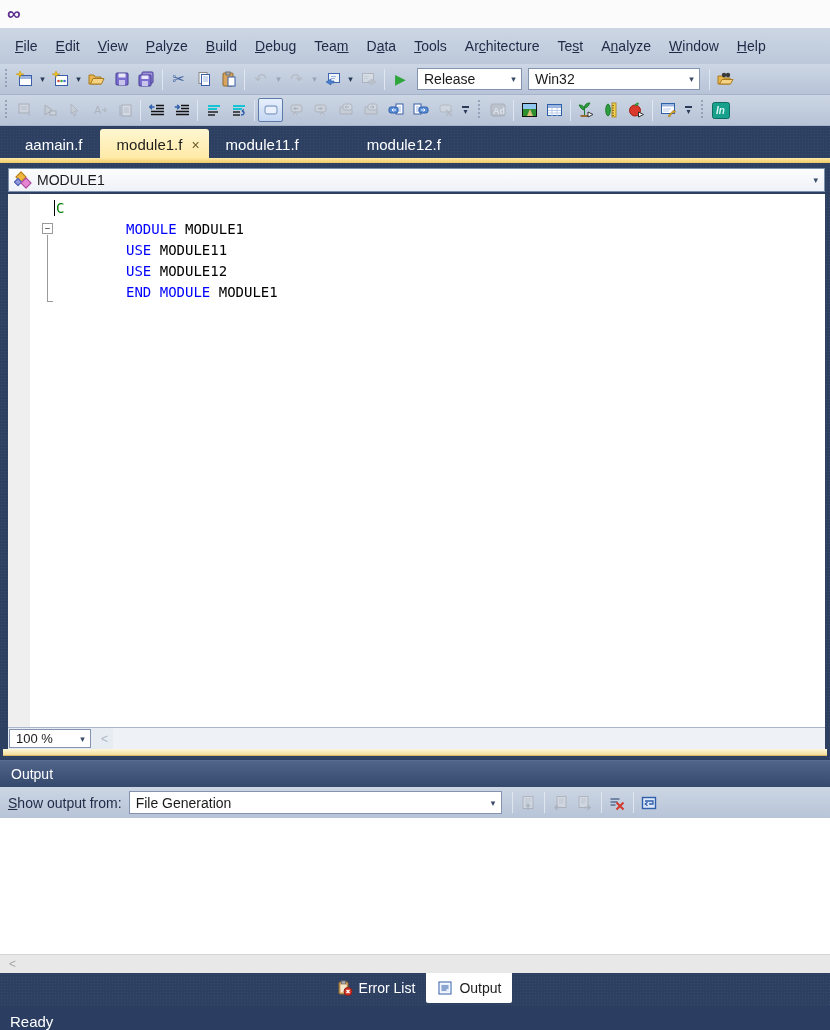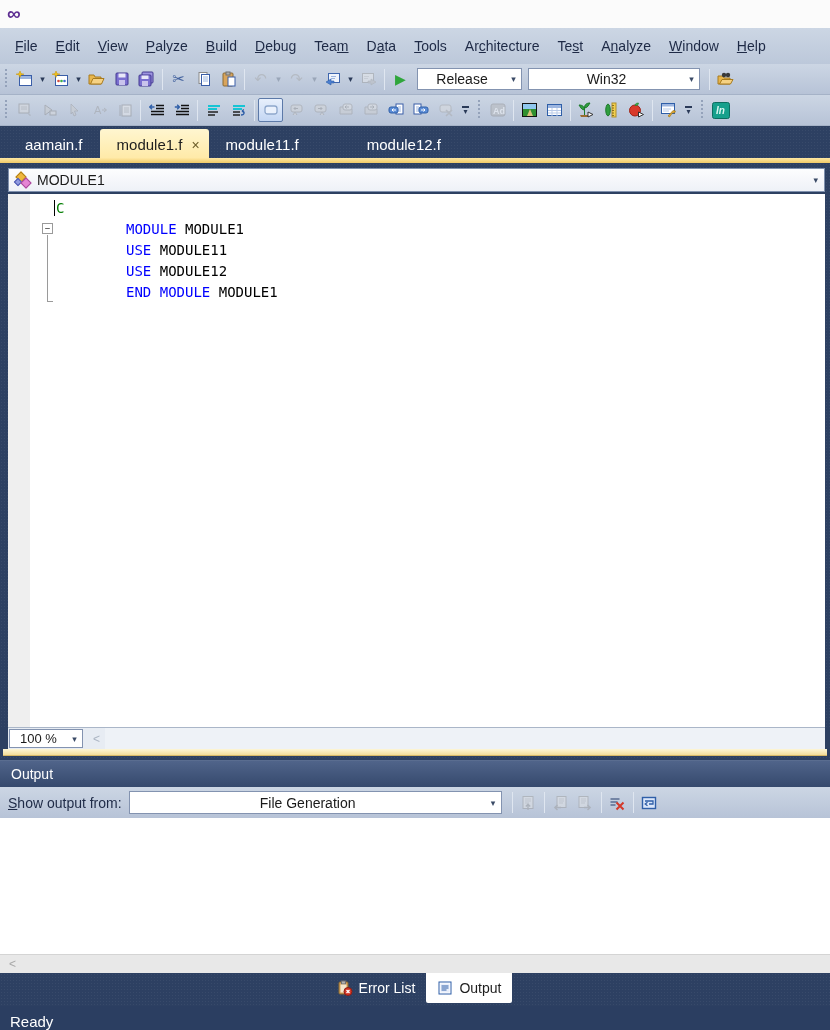--- a/index.html
+++ b/index.html
@@ -28,21 +28,21 @@
   .tb.dis { opacity:.45; filter:grayscale(1); }
   .tb.hl { background:linear-gradient(#e8f0fc,#c3d6f3); border:1px solid #5c79a8; }
   .caret { font-size:9px; color:#2a3a58; width:11px; text-align:center; }
   .caret.dis { color:#9aa6b8; }
   .glyph { font-size:15px; line-height:16px; }
   .gray { color:#9aa4b5; }
   .overflow { display:flex; flex-direction:column; align-items:center; width:13px; margin:0 1px; }
   .overflow i { display:block; width:7px; height:2px; background:#2a3a58; margin-bottom:1px; }
   .overflow span { font-size:8px; color:#2a3a58; font-style:normal; line-height:6px; }
   .combo { background:#fff; border:1px solid var(--combo_border,#8393b0); height:22px; display:flex; align-items:center; font-size:14px; color:#1a1a1a; }
-  .combo .val { flex:1; white-space:nowrap; overflow:hidden;text-align:center; }
+  .combo .val { flex:1; padding-left:6px; white-space:nowrap; overflow:hidden; }
   .combo .arrow { width:15px; text-align:center; font-size:9px; color:#3a4a66; }
 
   
   .tabstrip { height:37px; position:relative; display:flex; align-items:center; padding-left:8px; flex:none; }
   .doc-tab { height:32px; display:flex; align-items:center; padding:0 17px; font-size:15px; color:#fff; }
   .doc-tab.active { background:linear-gradient(var(--active_tab_top,#fff6d0),var(--active_tab_bottom,#ffe9a4)); color:#1e1e1e; border-radius:3px 3px 0 0; padding-right:9px; }
   .doc-tab .close { margin-left:9px; color:#6b5c28; font-size:14px; line-height:12px; }
   .gold-strip { position:absolute; left:0; right:0; bottom:0; height:5px; background:linear-gradient(var(--active_tab_bottom,#ffe9a4),#f0c967); }
   .tab-gap { width:34px; }
 
@@ -67,21 +67,21 @@
   .cl.comment { padding-left:24px; color:var(--comment_green,#007d00); }
   .cl.code { padding-left:96px; }
   .kw { color:var(--keyword_blue,#0000ff); }
   .caret-bar { display:inline-block; width:1px; height:16px; background:#000; vertical-align:-3px; margin-right:1px; }
   .fold-box { position:absolute; left:12px; top:29px; width:11px; height:11px; border:1px solid #9a9a9a; background:#fff; font-size:9px; line-height:8px; text-align:center; color:#333; }
   .fold-line { position:absolute; left:17px; top:41px; width:1px; height:66px; background:#9a9a9a; }
   .fold-tick { position:absolute; left:17px; top:107px; width:6px; height:1px; background:#9a9a9a; }
 
   
   .ed-bottom { flex:none; height:22px; margin:0 5px 0 8px; background:#e7ecf3; border-top:1px solid #aab6c8; display:flex; align-items:center; }
-  .zoom-combo { width:74px; height:19px; margin-left:1px; }
+  .zoom-combo { width:82px; height:19px; margin-left:1px; }
   .zoom-combo .val { font-size:13px; }
   .hscroll-left { width:17px; text-align:center; color:#aab4c2; font-size:12px; margin-left:5px; }
   .ed-track { flex:1; height:100%; background:#eef2f7; }
   .gold-under { flex:none; height:7px; margin:0 3px; background:linear-gradient(#fdf6d7,#f3dd9a); border-bottom:1px solid #d8b968; }
   .gap4 { height:4px; flex:none; }
 
   
   .out-title { flex:none; height:27px; background:linear-gradient(var(--output_title_top,#50648a),var(--output_title_bottom,#35496d)); border-top:1px solid #5a6d90; color:#fff; font-size:14px; display:flex; align-items:center; padding-left:11px; }
   .out-toolbar { flex:none; height:31px; background:linear-gradient(#ccd6e4,#b7c3d7); display:flex; align-items:center; padding-left:8px; }
   .out-label { font-size:14px; color:var(--text_dark,#1e2a46); margin-right:7px; white-space:pre; }

